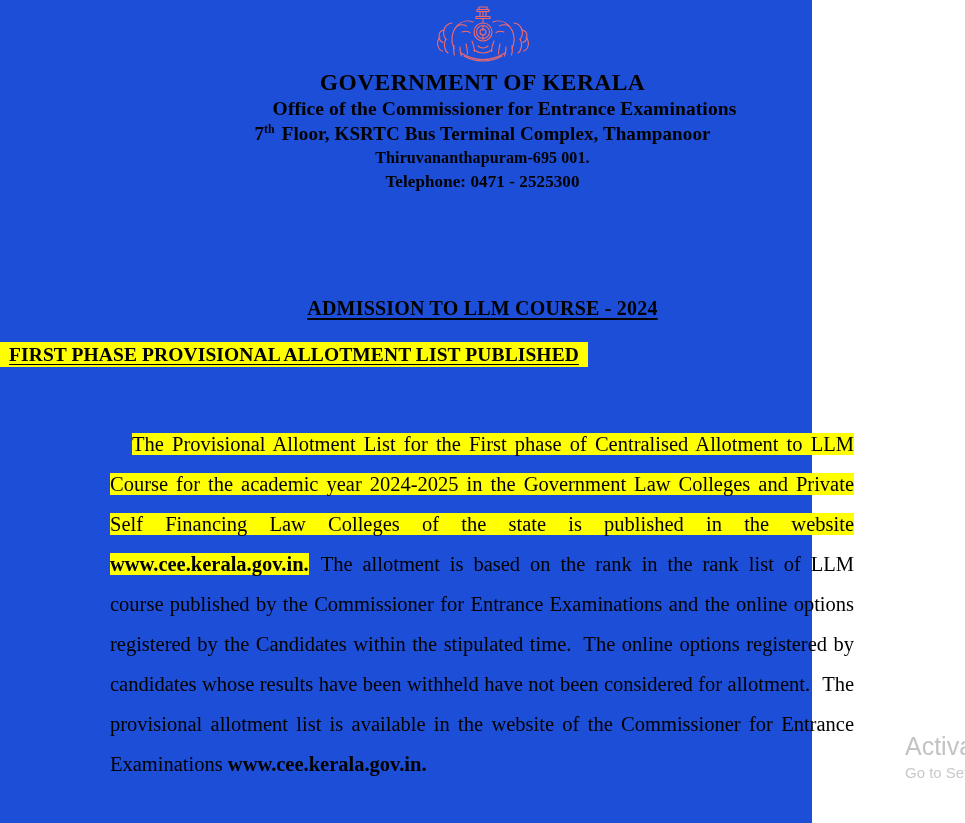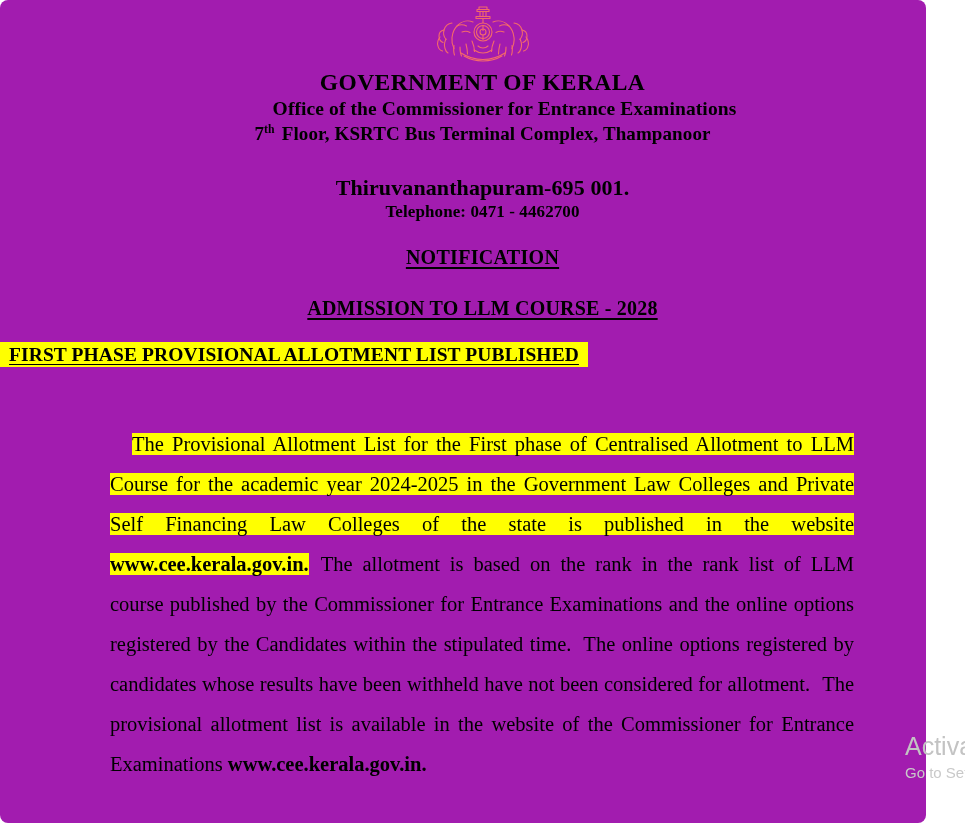--- a/index.html
+++ b/index.html
@@ -11,24 +11,23 @@
     width: 965px;
     height: 823px;
     overflow: hidden;
     position: relative;
     font-family: "Liberation Serif", "DejaVu Serif", serif;
     color: #000000;
   }
 
   .page {
     position: relative;
-    width: 926px;
+    width: 812px;
     height: 823px;
-    background: #a21caf;
-    border-radius: 8px;
+    background: #1d4ed8;
   }
 
   
   .emblem-wrap {
     position: absolute;
     left: 0;
     top: 4px;
     width: 965px;
     text-align: center;
     line-height: 0;
@@ -69,23 +68,22 @@
   .hdr-floor sup {
     font-size: 0.62em;
     vertical-align: super;
     line-height: 0;
   }
   .hdr-floor .gap {
     display: inline-block;
     width: 7px;
   }
   .hdr-city {
-    font-size: 22px;
+    font-size: 16px;
     line-height: 24px;
-    margin-top: 30px;
   }
   .hdr-email {
     font-size: 17px;
     line-height: 23px;
   }
   .hdr-phone {
     font-size: 17px;
     line-height: 23px;
   }
 
@@ -241,29 +239,26 @@
         <path d="M94 84 c3 3 7 4 10 4 c3 0 7 -1 10 -4"></path>
       </g>
     </svg>
   </div>
 
   <div class="header">
     <div class="hdr-line hdr-govt">GOVERNMENT OF KERALA</div>
     <div class="hdr-line hdr-office">Office of the Commissioner for Entrance Examinations</div>
     <div class="hdr-line hdr-floor"><span>7</span><sup>th</sup><span class="gap"></span><span>Floor, KSRTC Bus Terminal Complex, Thampanoor</span></div>
     <div class="hdr-line hdr-city">Thiruvananthapuram-695 001.</div>
-    <div class="hdr-line hdr-phone">Telephone: 0471 - 4462700</div>
-  </div>
-
-  <div class="title-notification">
-    <span>NOTIFICATION</span>
-  </div>
+    <div class="hdr-line hdr-phone">Telephone: 0471 - 2525300</div>
+  </div>
+
 
   <div class="title-admission">
-    <span>ADMISSION TO LLM COURSE -  2028</span>
+    <span>ADMISSION TO LLM COURSE -  2024</span>
   </div>
 
   <div class="title-highlight">
     <span class="hl"><u>FIRST PHASE PROVISIONAL ALLOTMENT LIST PUBLISHED</u></span>
   </div>
 
   <div class="body-block">
     <span class="lead-indent"></span><span class="mark">The Provisional Allotment List for the First phase of Centralised Allotment to LLM Course for the academic year 2024-2025 in the Government Law Colleges and Private Self Financing Law Colleges of the state is published in the website </span><b class="mark">www.cee.kerala.gov.in.</b><span class="spc"></span><span class="spc"></span><span>The allotment is based on the rank in the rank list of LLM course published by the Commissioner for Entrance Examinations and the online options registered by the Candidates within the stipulated time.</span><span class="spc"></span><span class="spc"></span><span>The online options registered by candidates whose results have been withheld have not been considered for allotment.</span><span class="spc"></span><span class="spc"></span><span>The provisional allotment list is available in the website of the Commissioner for Entrance Examinations </span><b>www.cee.kerala.gov.in.</b>
   </div>
 

